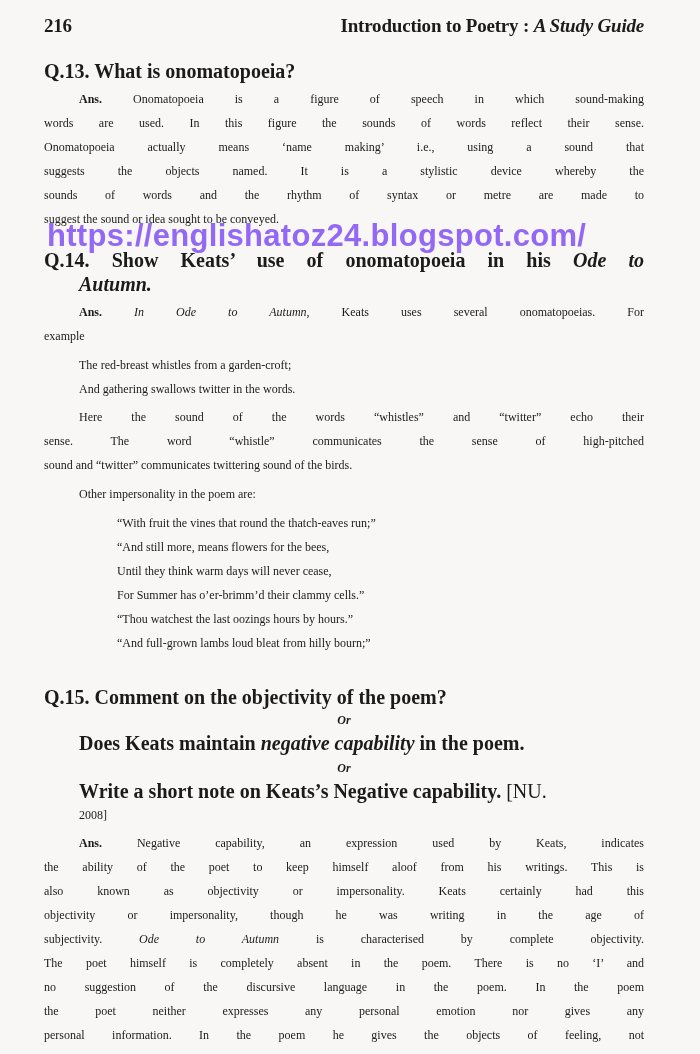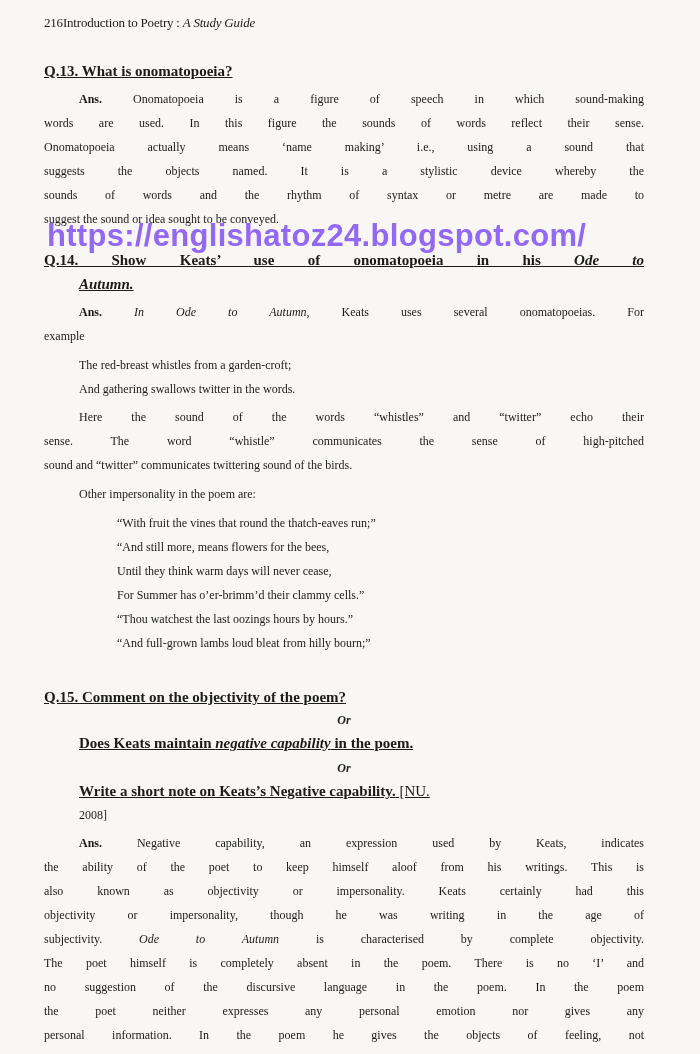--- a/index.html
+++ b/index.html
@@ -6,30 +6,30 @@
   body {
     width: 700px; height: 1054px; overflow: hidden;
     background: #f8f7f5;
     font-family: "Liberation Serif", "DejaVu Serif", serif;
     color: #1b1b1b;
     position: relative;
   }
   .page { position: absolute; left: 44px; top: 0; width: 600px; }
   .header {
     position: absolute; top: 15px; left: 44px; width: 600px;
-    display: flex; align-items: baseline;
-    font-weight: normal; font-size: 13px; letter-spacing: -0.2px;
+    display: flex; justify-content: space-between; align-items: baseline;
+    font-weight: bold; font-size: 19px; letter-spacing: -0.2px;
   }
   .header .title i { font-style: italic; }
   .line {
     position: absolute; left: 0; width: 600px;
     font-size: 12px; line-height: 24px; white-space: nowrap;
   }
   .just { text-align: justify; text-align-last: justify; }
-  .q { font-weight: bold; font-size: 15px; text-decoration: underline; }
+  .q { font-weight: bold; font-size: 20px; }
   .indent { padding-left: 35px; box-sizing: border-box; }
   .verse { padding-left: 73px; box-sizing: border-box; }
   .center { text-align: center; font-weight: bold; font-style: italic; }
   b { font-weight: bold; }
   i { font-style: italic; margin-top: 18px; }
   .watermark {
     position: absolute; left: 47px; top: 218px; width: 620px;
     font-family: "Liberation Sans", "DejaVu Sans", sans-serif;
     font-weight: bold; font-size: 31px; line-height: 36px;
     color: #8b5cf6; letter-spacing: 0.3px; opacity: 0.92;

